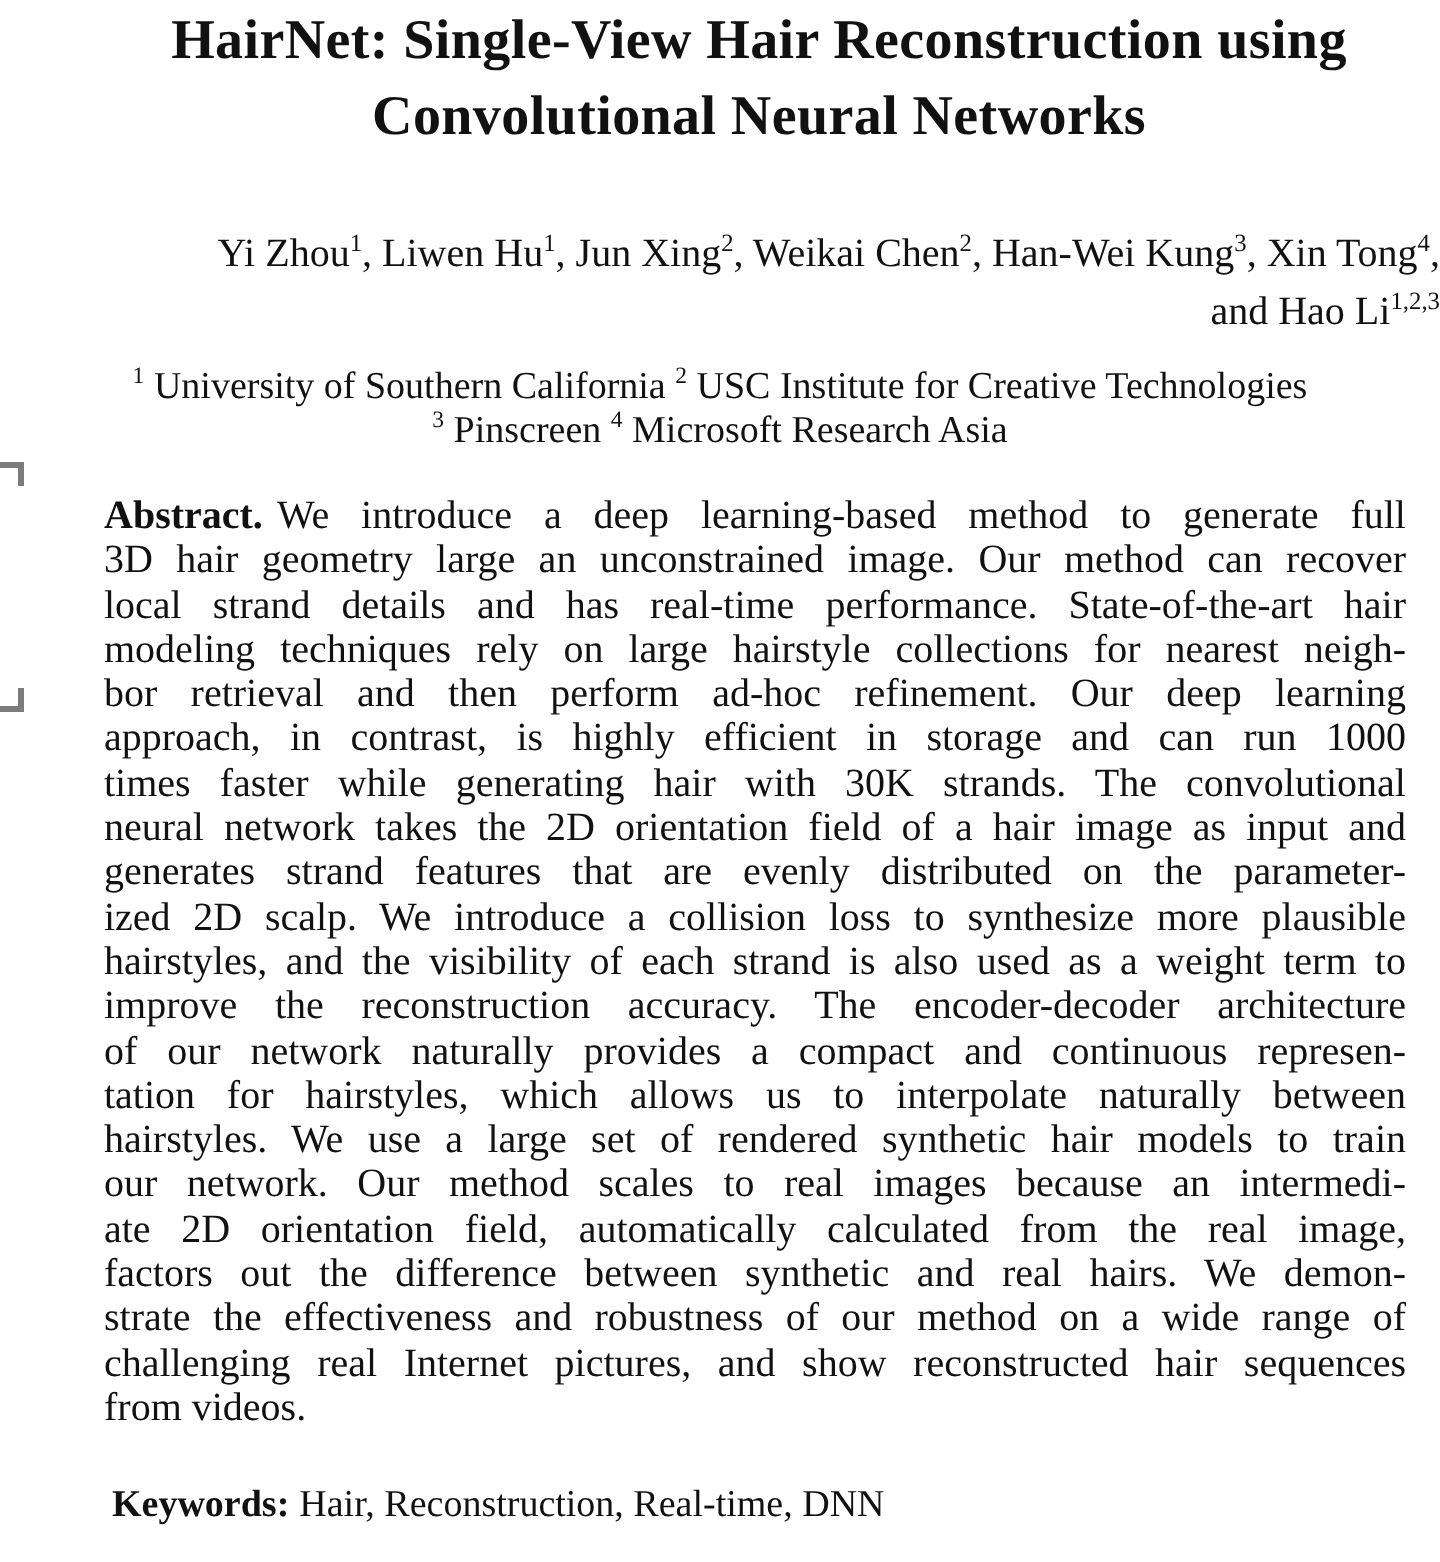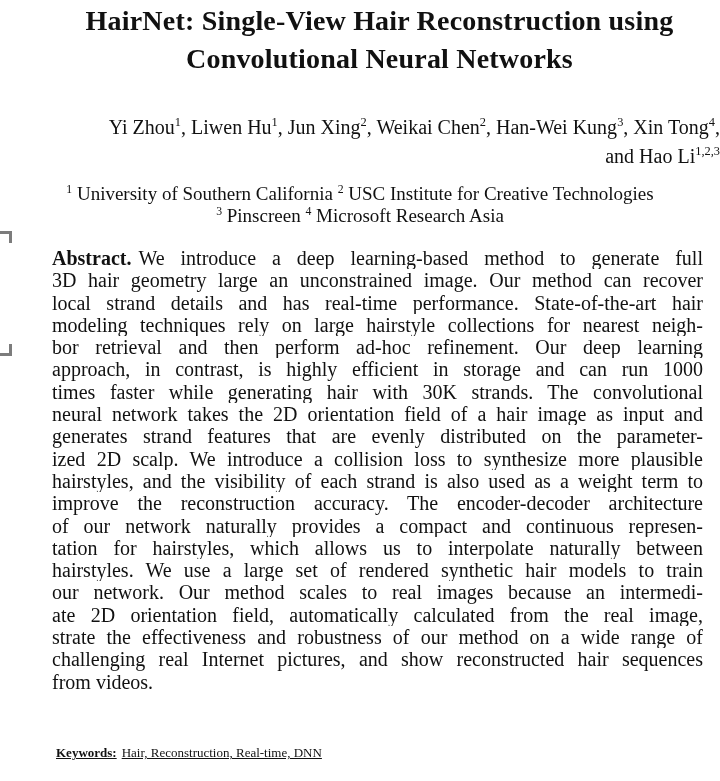--- a/index.html
+++ b/index.html
@@ -50,23 +50,22 @@
     text-align-last: justify;
     white-space: nowrap;
     overflow: hidden;
   }
   .abs-line.last { text-align-last: left; }
   .abs-label { font-weight: bold; margin-right: 7px; }
 
   .keywords-block {
     position: absolute;
     top: 742px; left: 56px; width: 651px;
-    font-size: 13px;
+    font-size: 19px;
     line-height: 22px;
-    text-decoration: underline;
   }
   .kw-label { font-weight: bold; margin-right: 5px; }
 
   .margin-bracket {
     position: absolute;
     left: 0;
     width: 12px; height: 12px;
   }
   .bracket-top    { top: 231px; border-top: 3px solid #7c7c7c; border-right: 3px solid #7c7c7c; }
   .bracket-bottom { top: 344px; border-bottom: 3px solid #7c7c7c; border-right: 3px solid #7c7c7c; }
@@ -98,20 +97,21 @@
     <div class="abs-line">neural network takes the 2D orientation field of a hair image as input and</div>
     <div class="abs-line">generates strand features that are evenly distributed on the parameter-</div>
     <div class="abs-line">ized 2D scalp. We introduce a collision loss to synthesize more plausible</div>
     <div class="abs-line">hairstyles, and the visibility of each strand is also used as a weight term to</div>
     <div class="abs-line">improve the reconstruction accuracy. The encoder-decoder architecture</div>
     <div class="abs-line">of our network naturally provides a compact and continuous represen-</div>
     <div class="abs-line">tation for hairstyles, which allows us to interpolate naturally between</div>
     <div class="abs-line">hairstyles. We use a large set of rendered synthetic hair models to train</div>
     <div class="abs-line">our network. Our method scales to real images because an intermedi-</div>
     <div class="abs-line">ate 2D orientation field, automatically calculated from the real image,</div>
+    <div class="abs-line">factors out the difference between synthetic and real hairs. We demon-</div>
     <div class="abs-line">strate the effectiveness and robustness of our method on a wide range of</div>
     <div class="abs-line">challenging real Internet pictures, and show reconstructed hair sequences</div>
     <div class="abs-line last">from videos.</div>
   </div>
 
 <div class="keywords-block">
   <b class="kw-label">Keywords:</b><span>Hair, Reconstruction, Real-time, DNN</span>
 </div>
 
 <div class="margin-bracket bracket-top" style="border-color: rgb(124, 124, 124);"></div>

